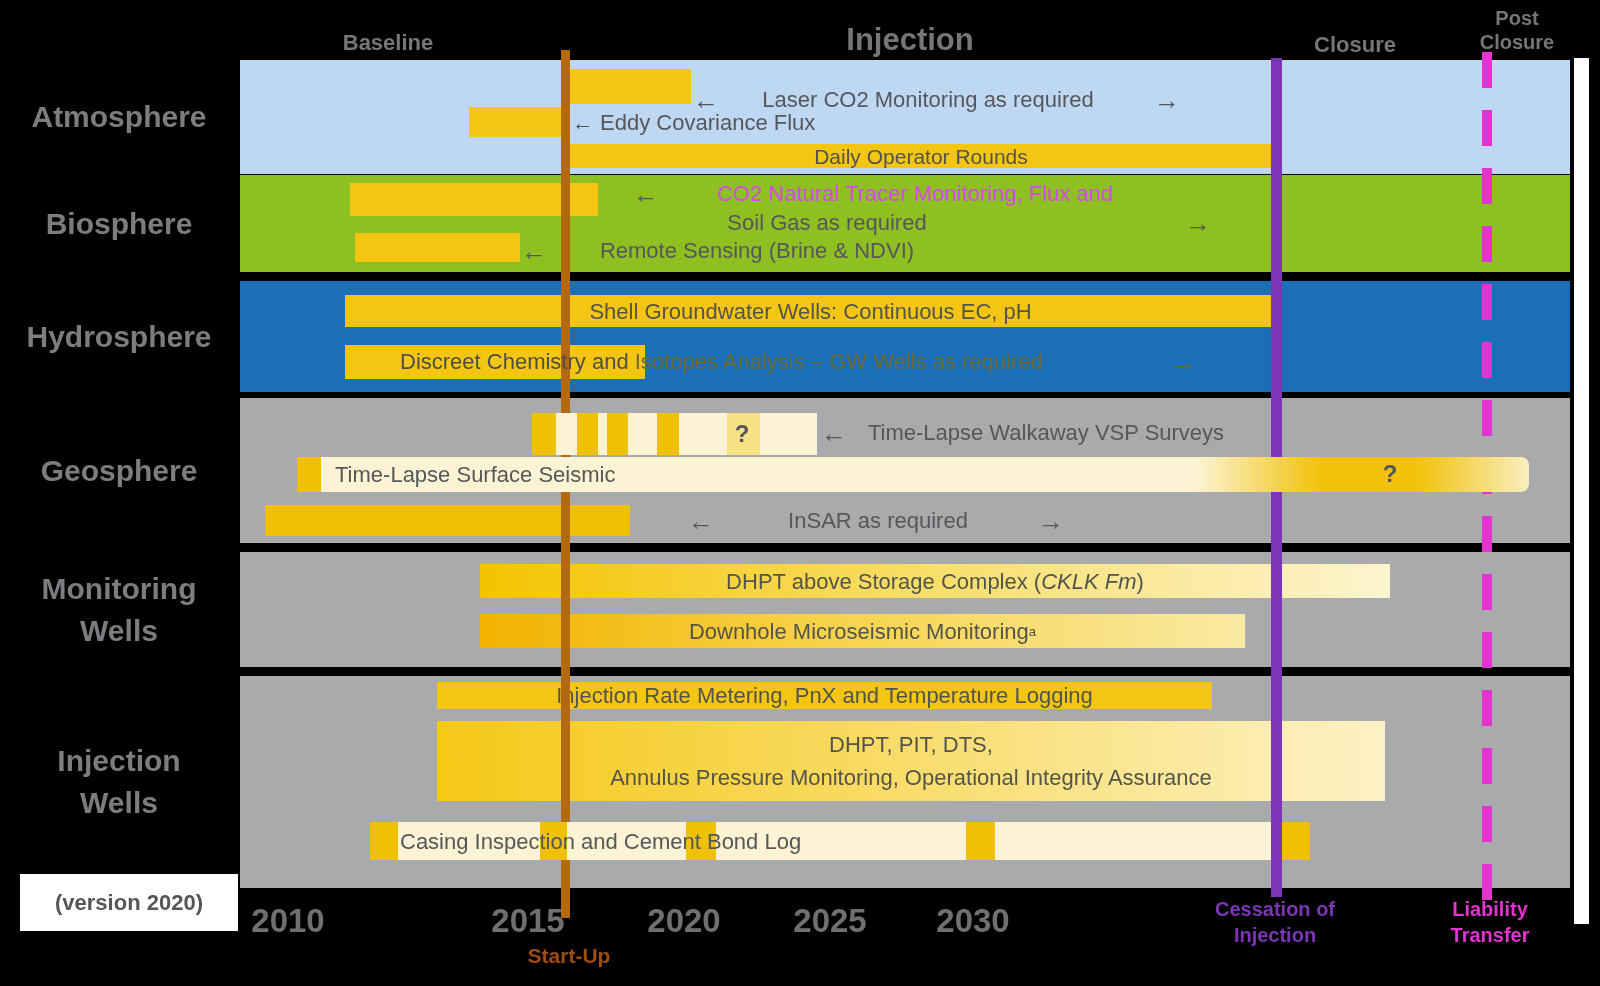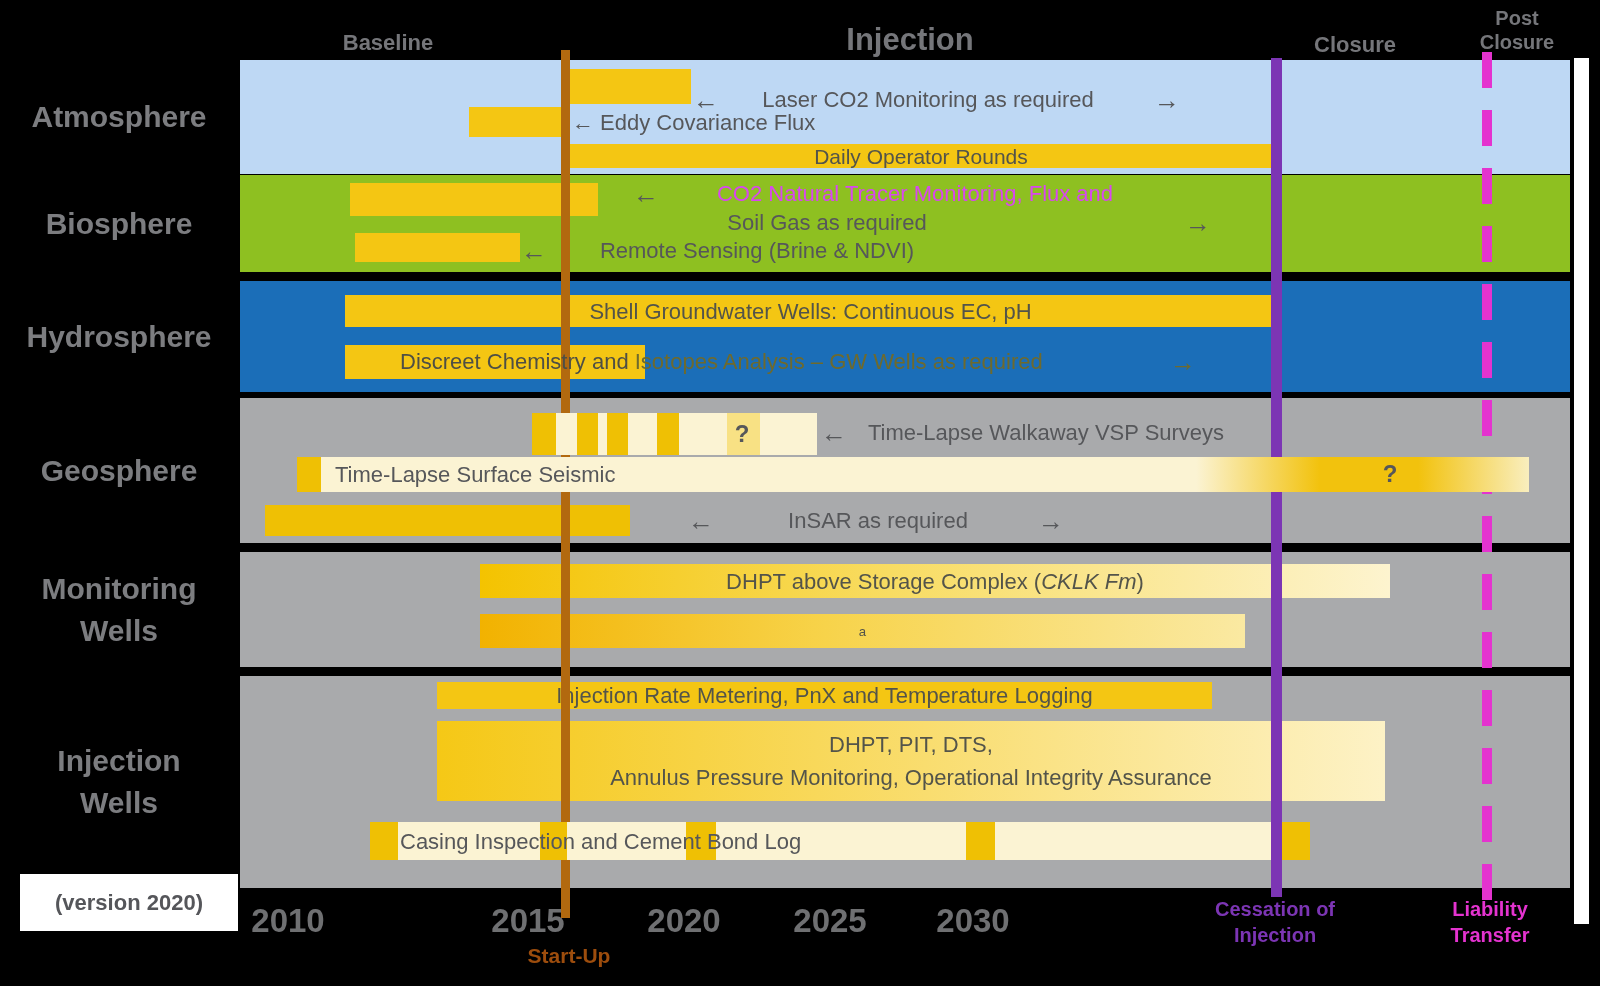--- a/index.html
+++ b/index.html
@@ -93,34 +93,35 @@
         <div class="bar-label" style="color: rgb(83, 84, 74); font-size: 22px;">Shell Groundwater Wells: Continuous EC, pH</div>
       </div>
       <div class="bar" style="left: 345px; top: 345px; width: 300px; height: 34px; background: rgb(244, 198, 19); z-index: 10;"></div>
       <div class="bar" style="left: 532px; top: 413px; width: 285px; height: 42px; background: rgb(251, 243, 211); z-index: 40;">
         <div class="bar-seg" style="left: 0px; width: 24px; background: rgb(239, 192, 4);"></div>
         <div class="bar-seg" style="left: 45px; width: 21px; background: rgb(239, 192, 4);"></div>
         <div class="bar-seg" style="left: 75px; width: 21px; background: rgb(239, 192, 4);"></div>
         <div class="bar-seg" style="left: 125px; width: 22px; background: rgb(239, 192, 4);"></div>
         <div class="bar-seg" style="left: 195px; width: 33px; background: rgb(248, 225, 132);"></div>
       </div>
-      <div class="bar" style="left: 297px; top: 457px; width: 1232px; height: 35px; background: linear-gradient(90deg, rgb(251, 243, 211) 0%, rgb(251, 243, 211) 73%, rgb(242, 194, 13) 83%, rgb(242, 194, 13) 91%, rgb(249, 238, 190) 100%); z-index: 40;">
+      <div class="bar" style="left: 297px; top: 457px; width: 1232px; height: 35px; background: linear-gradient(90deg, rgb(251, 243, 211) 0%, rgb(251, 243, 211) 73%, rgb(242, 194, 13) 83%, rgb(242, 194, 13) 91%, rgb(249, 238, 190) 100%); z-index: 40; border-radius: 8px;">
         <div class="bar-seg" style="left: 0px; width: 24px; background: rgb(239, 192, 4);"></div>
         <div class="bar-label left" style="color: rgb(86, 87, 90); font-size: 22px; padding-left: 38px;">Time-Lapse Surface Seismic</div>
       </div>
       <div class="bar" style="left: 265px; top: 505px; width: 365px; height: 31px; background: rgb(239, 192, 4); z-index: 10;"></div>
       <div class="bar" style="left: 480px; top: 564px; width: 910px; height: 34px; background: linear-gradient(90deg, rgb(244, 195, 0) 0%, rgb(248, 220, 98) 45%, rgb(253, 244, 207) 100%); z-index: 10;">
         <div class="bar-label" style="color: rgb(83, 84, 74); font-size: 22px;">
           <span>DHPT above Storage Complex (</span>
           <span style="font-style: italic;">CKLK Fm</span>
           <span>)</span>
         </div>
       </div>
       <div class="bar" style="left: 480px; top: 614px; width: 765px; height: 34px; background: linear-gradient(90deg, rgb(242, 178, 0) 0%, rgb(247, 211, 74) 45%, rgb(250, 233, 162) 100%); z-index: 10;">
         <div class="bar-label" style="color: rgb(83, 84, 74); font-size: 22px;">
+          <span>Downhole Microseismic Monitoring </span>
           <span class="a" style="font-size: 60%; vertical-align: super;">a</span>
         </div>
       </div>
       <div class="bar" style="left: 437px; top: 682px; width: 775px; height: 27px; background: rgb(244, 198, 19); z-index: 10;">
         <div class="bar-label" style="color: rgb(83, 84, 74); font-size: 22px;">Injection Rate Metering, PnX and Temperature Logging</div>
       </div>
       <div class="bar" style="left: 437px; top: 721px; width: 948px; height: 80px; background: linear-gradient(90deg, rgb(245, 200, 22) 0%, rgb(248, 216, 90) 40%, rgb(253, 242, 198) 100%); z-index: 10;">
         <div class="bar-label multiline" style="color: rgb(83, 84, 74); font-size: 22px;">
           <div>DHPT, PIT, DTS,</div>
           <div>Annulus Pressure Monitoring, Operational Integrity Assurance</div>

